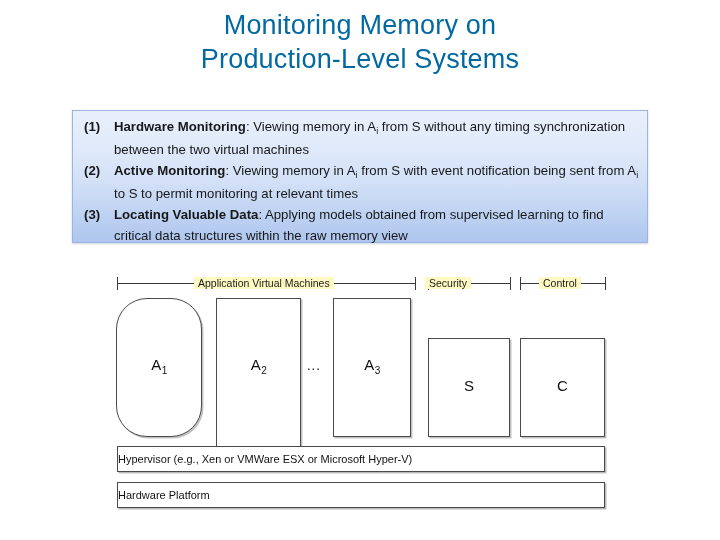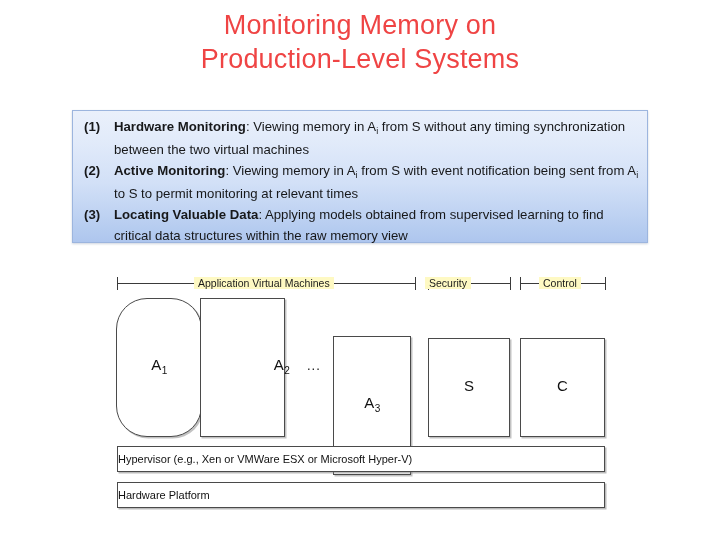--- a/index.html
+++ b/index.html
@@ -19,21 +19,21 @@
   
   #slide-title {
     position: absolute;
     left: 0;
     top: 8px;
     width: 720px;
     text-align: center;
     font-size: 27px;
     line-height: 34px;
     font-weight: 400;
-    color: #ef4444;
+    color: #0369a1;
     letter-spacing: 0.2px;
   }
   #slide-title .title-line { display: block; }
 
   
   #callout-box {
     position: absolute;
     left: 72px;
     top: 110px;
     width: 576px;
@@ -176,27 +176,27 @@
 
   <div class="dim-line" style="left:520px; top:283px; width:86px;"></div>
   <div class="dim-tick" style="left:520px; top:277px; height:13px;"></div>
   <div class="dim-tick" style="left:605px; top:277px; height:13px;"></div>
   <div class="dim-label" style="left:539px; top:277px;">Control</div>
 
   <div class="vm-box" style="left:116px; top:298px; width:86px; height:139px;border-radius:31px;">
     <div class="vm-label" style="top:57px;"><span>A</span><span class="sub2">1</span></div>
   </div>
 
-  <div class="vm-box" style="left:200px; top:298px; width:85px; height:139px;padding-left:39px;">
+  <div class="vm-box" style="left:216px; top:298px; width:85px; height:172px;">
     <div class="vm-label" style="top:57px;"><span>A</span><span class="sub2">2</span></div>
   </div>
 
   <div class="ellipsis" style="left:307px; top:358px;">...</div>
 
-  <div class="vm-box" style="left:333px; top:298px; width:78px; height:139px;margin-top:38px;">
+  <div class="vm-box" style="left:333px; top:298px; width:78px; height:139px;">
     <div class="vm-label" style="top:57px;"><span>A</span><span class="sub2">3</span></div>
   </div>
 
   <div class="vm-box" style="left:428px; top:338px; width:82px; height:99px;">
     <div class="vm-label" style="top:38px;">S</div>
   </div>
 
   <div class="vm-box" style="left:520px; top:338px; width:85px; height:99px;">
     <div class="vm-label" style="top:38px;">C</div>
   </div>

